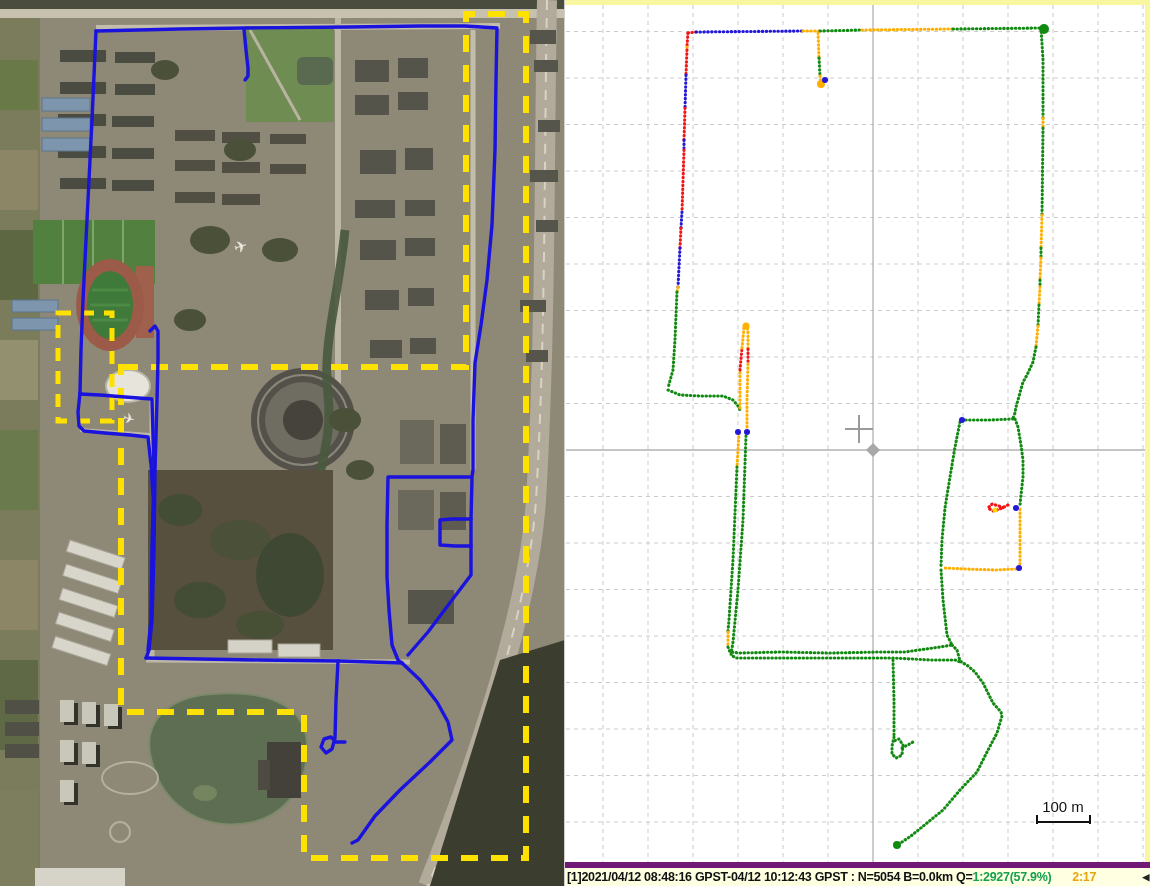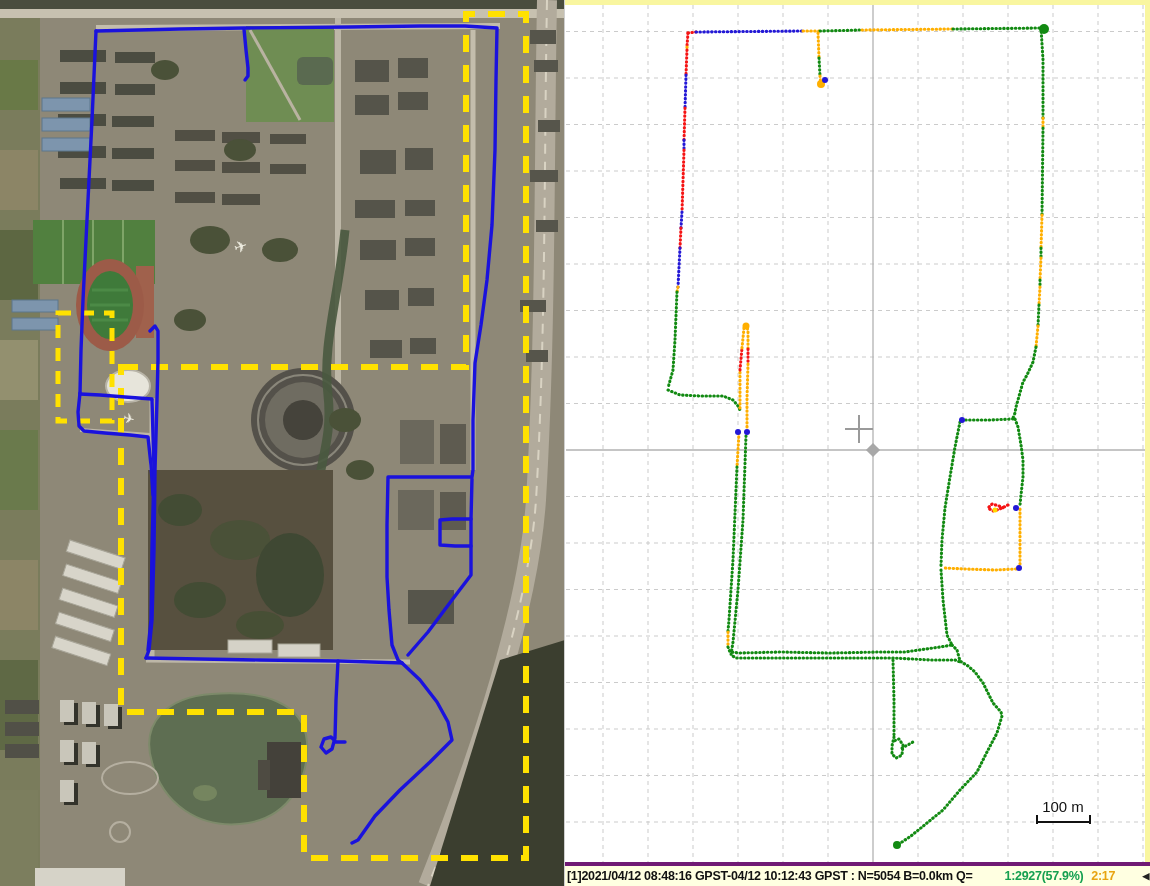--- a/index.html
+++ b/index.html
@@ -1,24 +1,24 @@
 <!DOCTYPE html>
 <html><head>
 <meta charset="utf-8">
 <style>
   html,body{margin:0;padding:0;background:#222;}
   .stage{position:relative;width:1150px;height:886px;overflow:hidden;background:#fff;
          font-family:"Liberation Sans",sans-serif;}
   svg{position:absolute;left:0;top:0;}
   #statusbar{position:absolute;left:565px;top:862px;width:585px;height:24px;
-    background:#ffffe1;border-top:4px solid #701a75;box-sizing:border-box;
+    background:#ffffe1;border-top:6px solid #701a75;box-sizing:border-box;
     display:flex;align-items:center;white-space:nowrap;
     font-size:12.5px;font-weight:700;letter-spacing:-0.3px;color:#111;padding-left:2px;}
   #statusbar .q1{margin-left:0px;}
-  #statusbar .q2{margin-left:8px;text-align:center;}
+  #statusbar .q2{margin-left:21px;text-align:center;}
   #statusbar .arrow{margin-left:auto;margin-right:1px;font-size:9px;color:#222;}
   #watermark{position:absolute;left:860px;top:813px;height:46px;display:flex;align-items:center;
     color:rgba(152,152,152,0.8);font-size:38px;font-weight:400;
     text-shadow:1px 1px 0 rgba(255,255,255,0.65), -1px -1px 0 rgba(120,120,120,0.15);
     pointer-events:none;}
   #watermark .cjk{margin-right:10px;}
   #topborder{position:absolute;left:565px;top:0;width:585px;height:5px;background:#f9f6a0;}
   #rightborder{position:absolute;left:1145px;top:0;width:5px;height:862px;background:#f9f6a0;}
   .divider{position:absolute;left:564px;top:0;width:1px;height:886px;background:#cfcfcf;}
 </style>
@@ -338,18 +338,18 @@
       </g>
   </svg>
 
   <div id="topborder"></div>
   <div id="rightborder"></div>
   <div class="divider"></div>
 
 
   <div id="statusbar" style="background: rgb(255, 255, 225);">
     <span>[1]2021/04/12 08:48:16 GPST-04/12 10:12:43 GPST : N=5054 B=0.0km Q=</span>
-    <span class="q1" id="q1" style="color: rgb(22, 160, 80); margin-left: 32px;">1:2927(57.9%)</span>
+    <span class="q1" id="q1" style="color: rgb(22, 160, 80);">1:2927(57.9%)</span>
     <span class="q2" id="q2" style="color: rgb(232, 164, 16);">2:17</span>
     <span class="arrow">◀</span>
   </div>
 
 </div>
 
 </body></html>

